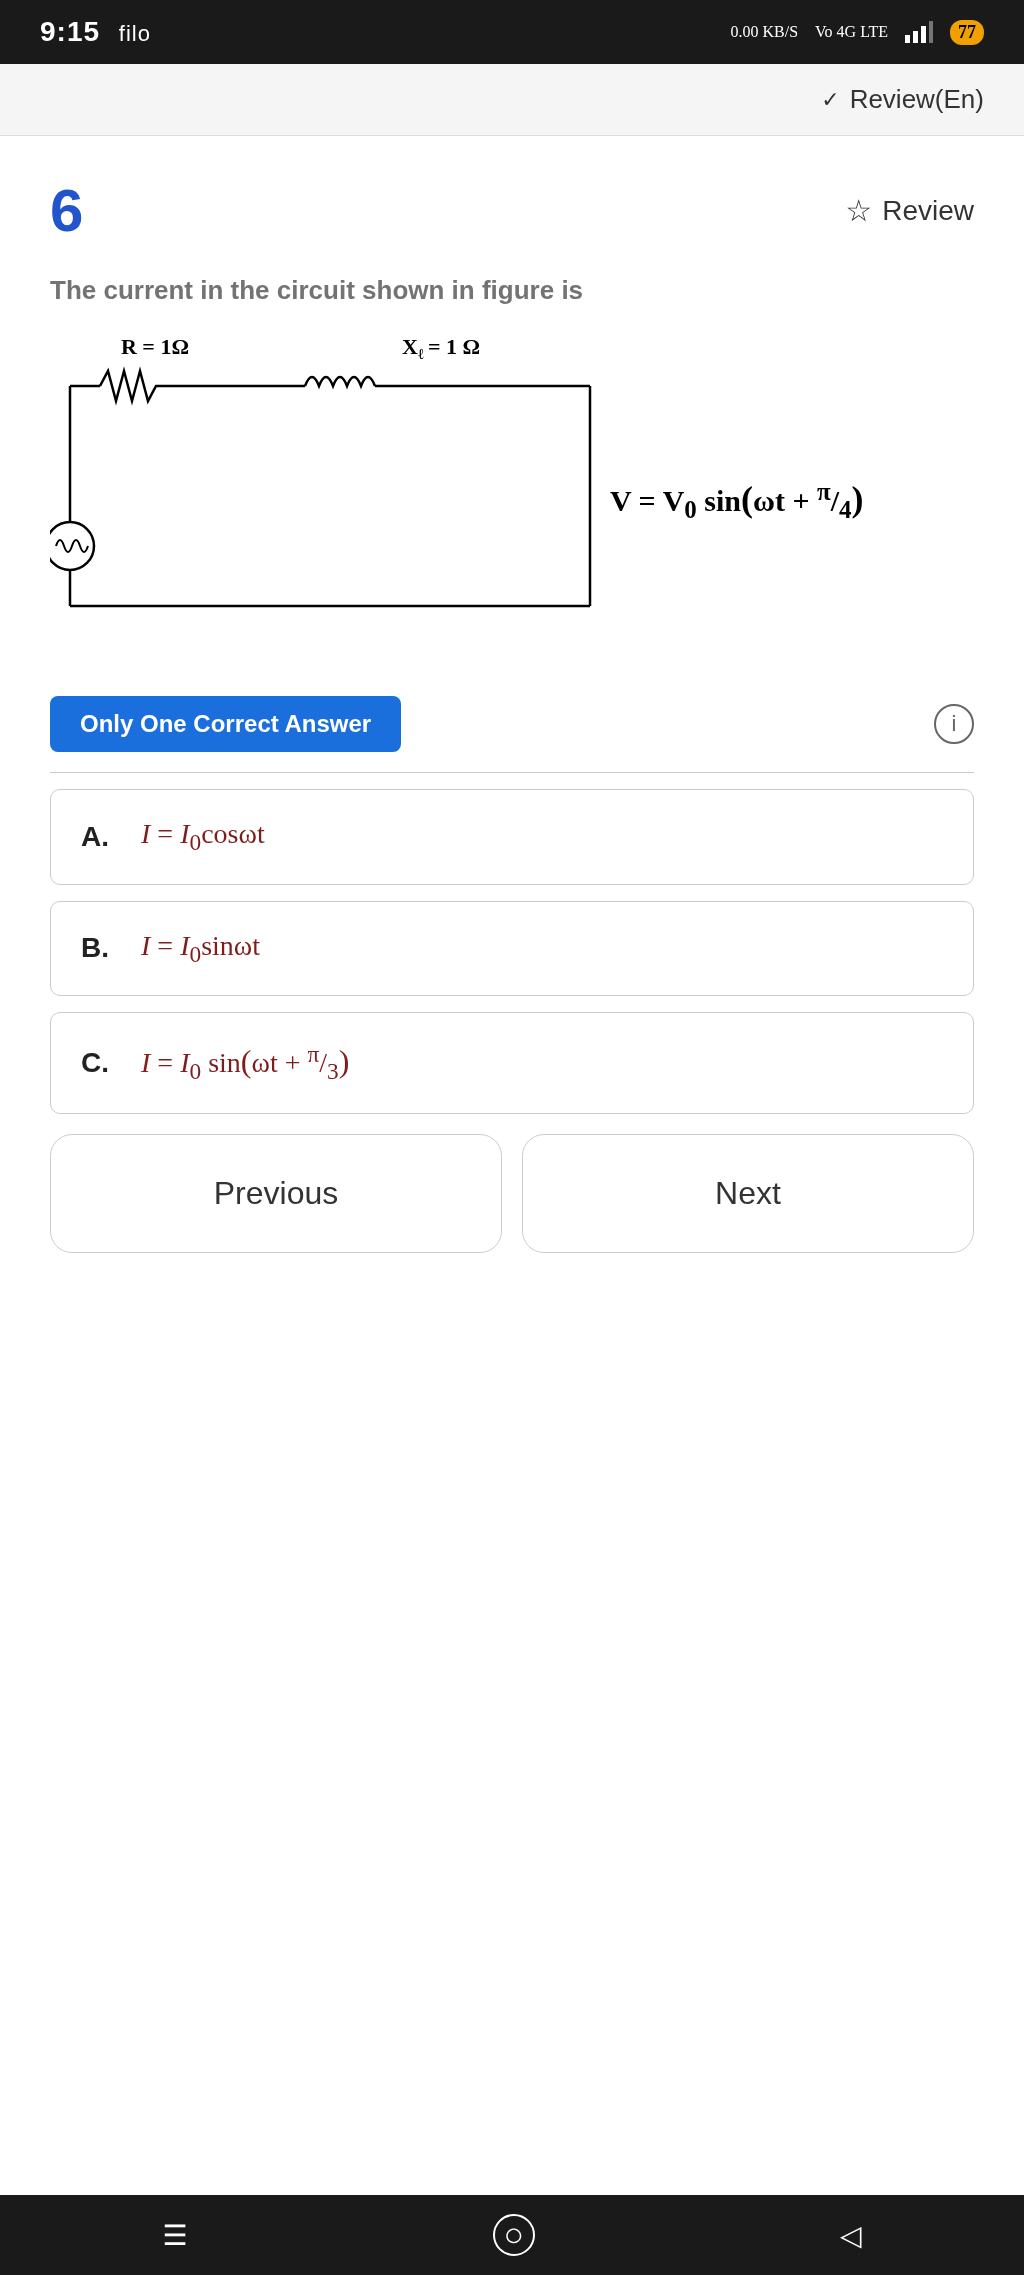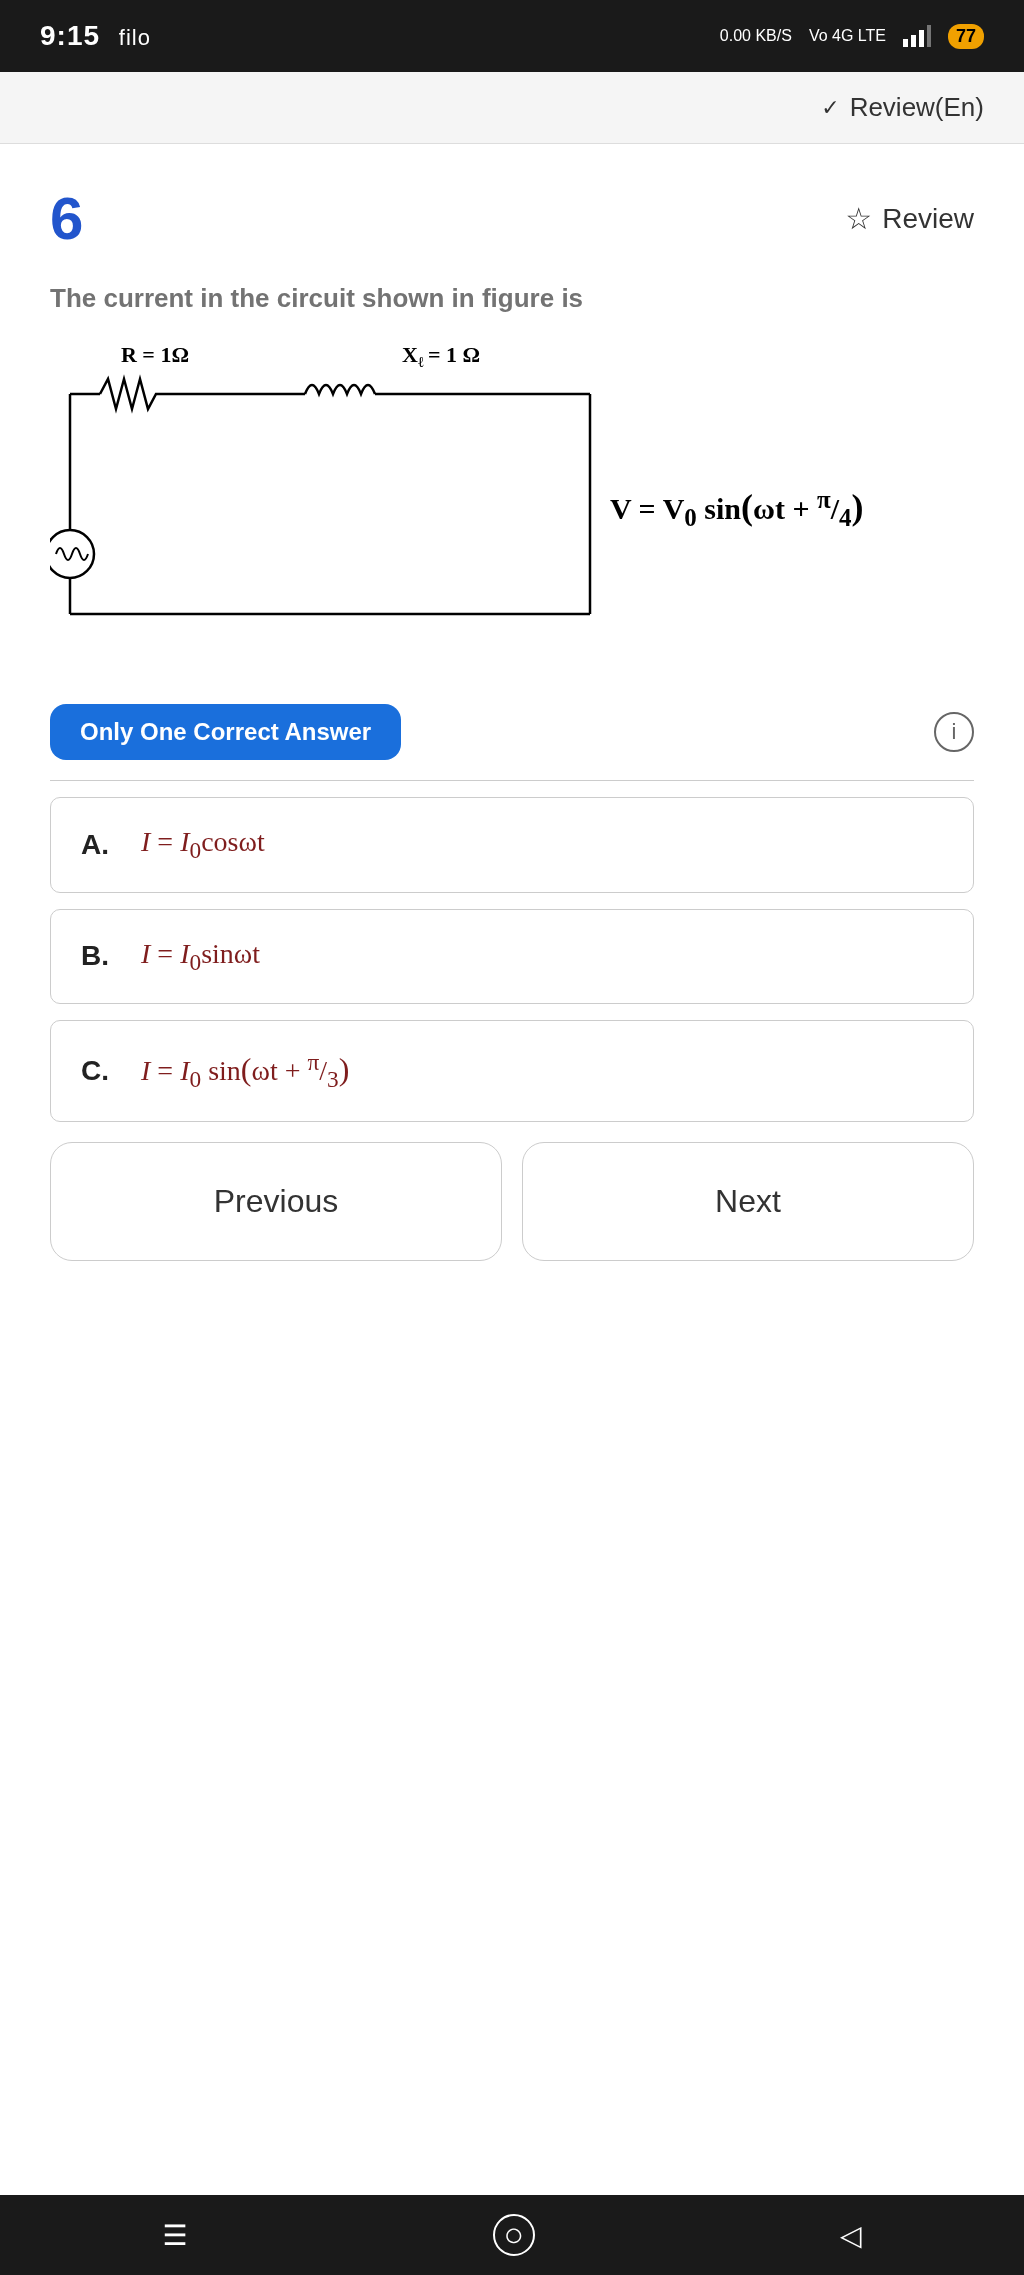--- a/index.html
+++ b/index.html
@@ -10,21 +10,21 @@
       background: #f0f0f0;
       font-family: 'Times New Roman', serif;
       display: flex;
       flex-direction: column;
     }
 
     
     .status-bar {
       background: #1a1a1a;
       color: white;
-      height: 72px;
+      height: 64px;
       display: flex;
       align-items: center;
       justify-content: space-between;
       padding: 0 40px;
       flex-shrink: 0;
     }
     .status-left {
       font-family: Arial, sans-serif;
       font-size: 28px;
       font-weight: bold;
@@ -32,21 +32,21 @@
     }
     .status-filo {
       font-size: 22px;
       font-weight: normal;
       margin-left: 10px;
     }
     .status-right {
       display: flex;
       align-items: center;
       gap: 17px;
-      font-family: Liberation Sans, sans-serif;
+      font-family: Liberation Serif, serif;
       font-size: 18px;
     }
     .battery-box {
       background: #f0a000;
       color: #000;
       border-radius: 12px;
       padding: 2px 8px;
       font-size: 18px;
       font-weight: bold;
     }
@@ -135,21 +135,21 @@
     
     .answer-type-row {
       display: flex;
       align-items: center;
       justify-content: space-between;
       margin: 30px 0 20px 0;
     }
     .answer-type-badge {
       background: #1a6fdc;
       color: white;
-      border-radius: 16px;
+      border-radius: 8px;
       padding: 14px 30px;
       font-size: 24px;
       font-family: Arial, sans-serif;
       font-weight: bold;
     }
     .info-icon {
       width: 40px;
       height: 40px;
       border-radius: 50%;
       border: 2px solid #666;

